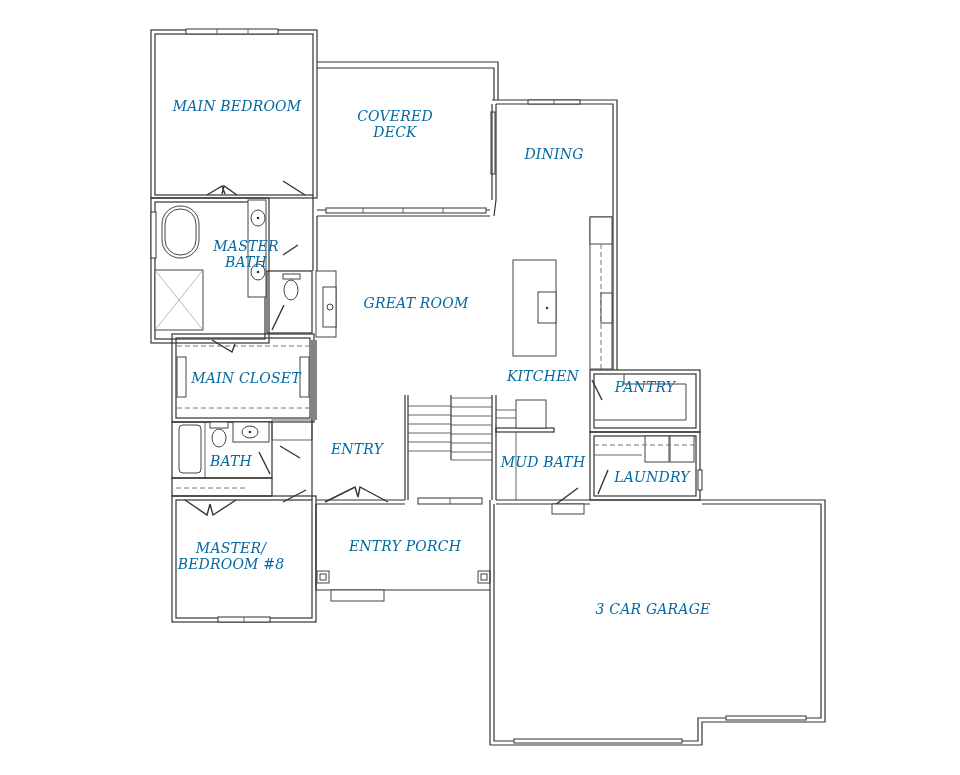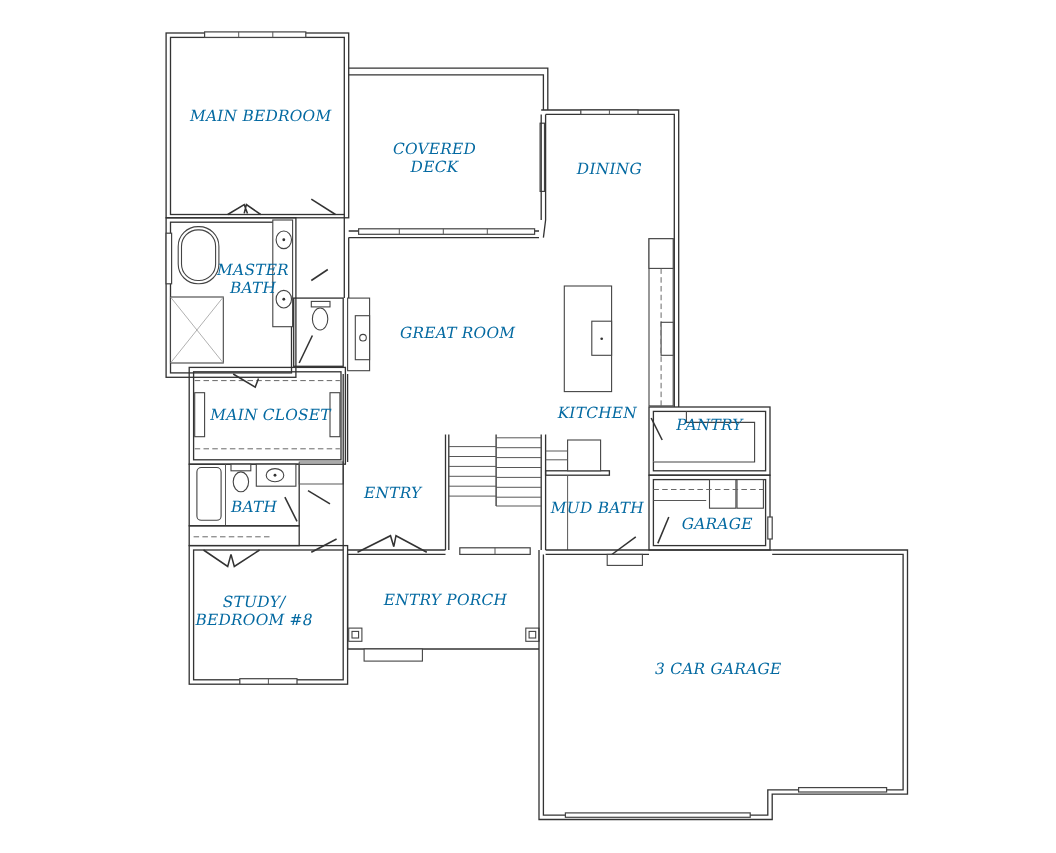--- a/index.html
+++ b/index.html
@@ -221,48 +221,48 @@
     <polyline class="wall" points="490,500 490,745 702,745 702,722 825,722 825,500 702,500"></polyline>
     <polyline class="wall" points="494,504 494,741 698,741 698,718 821,718 821,504 702,504"></polyline>
     <line class="wall" x1="590" y1="500" x2="702" y2="500"></line>
     <rect class="win" x="514" y="739" width="168" height="4"></rect>
     <rect class="win" x="726" y="716" width="80" height="4"></rect>
   </g>
 </svg>
 
 <div class="label" style="left:237px;top:106px;">MAIN BEDROOM</div>
 
-<div class="label" style="left:395px;top:144px;">
+<div class="label" style="left:395px;top:124px;">
   <div>COVERED</div>
   <div>DECK</div>
 </div>
 
 <div class="label" style="left:554px;top:154px;">DINING</div>
 
-<div class="label" style="left:230px;top:254px;">
+<div class="label" style="left:246px;top:254px;">
   <div>MASTER</div>
   <div>BATH</div>
 </div>
 
 <div class="label" style="left:416px;top:303px;">GREAT ROOM</div>
 
 <div class="label" style="left:543px;top:376px;">KITCHEN</div>
 
 <div class="label" style="left:246px;top:378px;">MAIN CLOSET</div>
 
 <div class="label" style="left:645px;top:387px;">PANTRY</div>
 
 <div class="label" style="left:357px;top:449px;">ENTRY</div>
 
 <div class="label" style="left:231px;top:461px;">BATH</div>
 
 <div class="label" style="left:543px;top:462px;">MUD BATH</div>
 
-<div class="label" style="left:652px;top:477px;">GARAGE</div>
+<div class="label" style="left:652px;top:477px;">LAUNDRY</div>
 
 <div class="label" style="left:405px;top:546px;font-style:italic;">ENTRY PORCH</div>
 
 <div class="label" style="left:231px;top:556px;">
-  <div>STUDY/</div>
+  <div>MASTER/</div>
   <div>BEDROOM #8</div>
 </div>
 
 <div class="label" style="left:653px;top:609px;">3 CAR GARAGE</div>
 
 </body></html>

